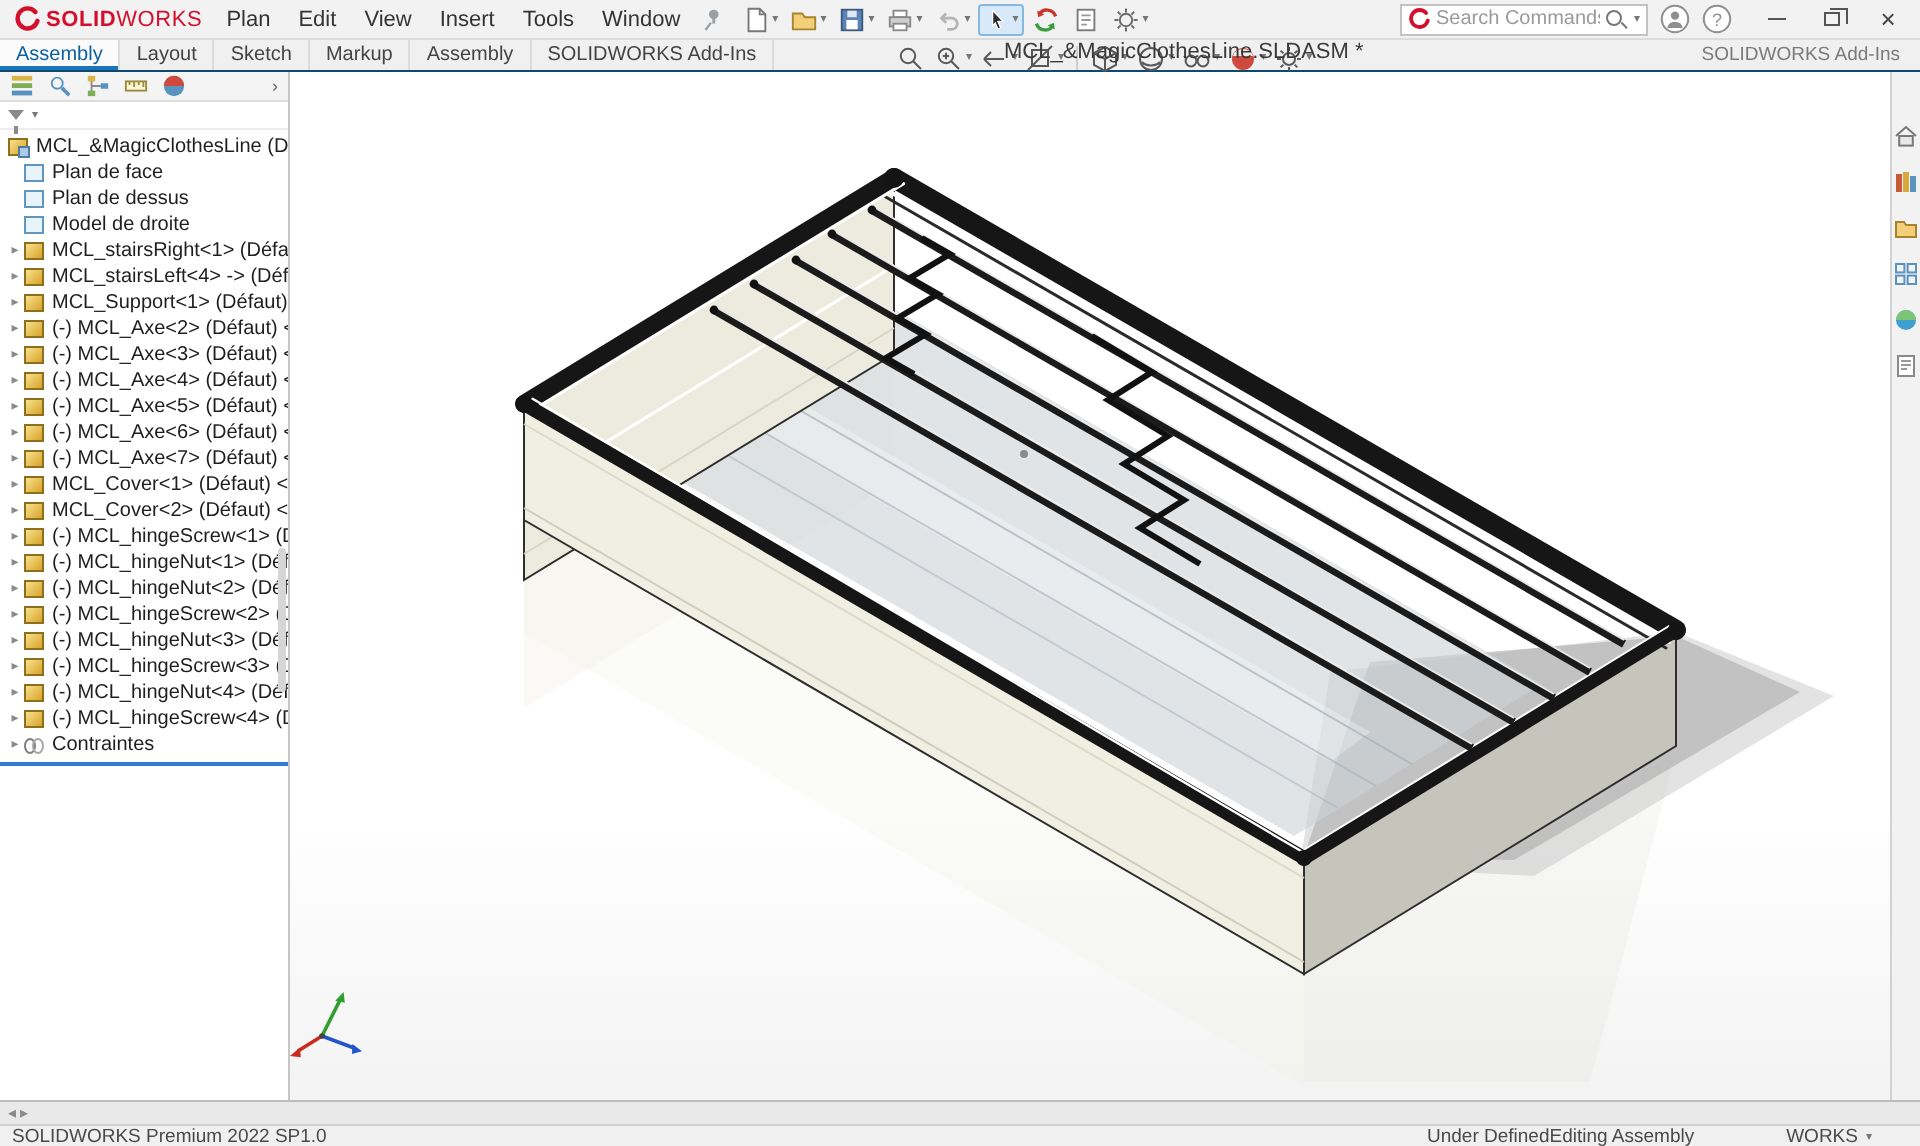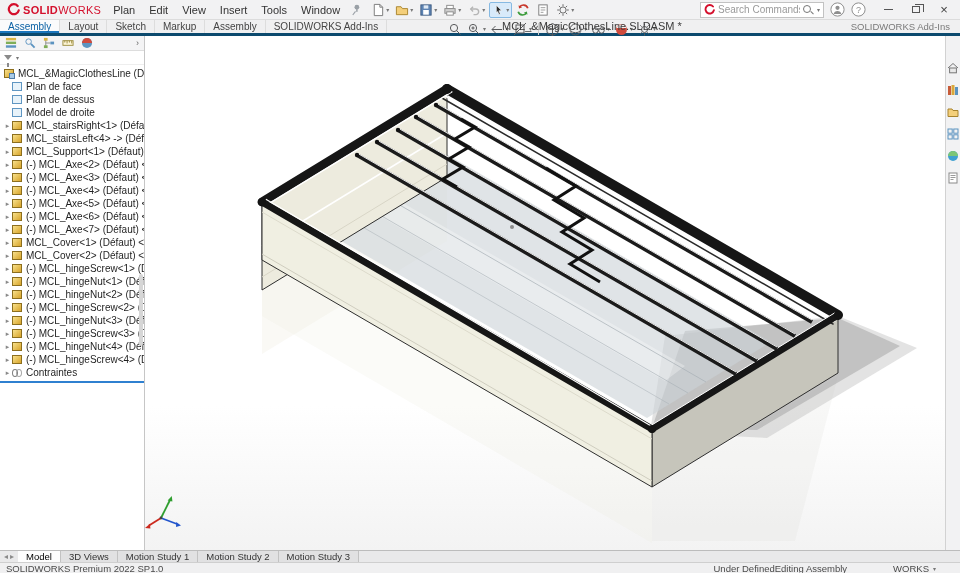--- a/index.html
+++ b/index.html
@@ -27,21 +27,21 @@
 .mag::after{content:"";position:absolute;left:6.8px;top:7.4px;width:3.6px;height:1.4px;background:#777;transform:rotate(45deg)}
 .circbtn{margin-left:6px;display:flex;align-items:center}
 #win-controls{display:flex;margin-left:8px}
 .wc{width:28px;height:20px;display:flex;align-items:center;justify-content:center;color:#444}
 .minbar{width:9px;height:1px;background:#555}
 .restore{width:8px;height:7px;border:1px solid #555;position:relative;background:#f2f2f3}
 .restore::before{content:"";position:absolute;left:1.5px;top:-3.5px;width:8px;height:7px;border:1px solid #555;border-bottom:none;border-left:none}
 .closex{font-size:13px;color:#444;line-height:1}
 
 
-#tabrow{position:absolute;top:20px;left:0;right:0;height:16px;background:#f0f0f1;border-bottom:3px solid #0c4a6e;display:flex;align-items:stretch;z-index:5}
+#tabrow{position:absolute;top:20px;left:0;right:0;height:16px;background:#f0f0f1;border-bottom:1px solid #0c4a6e;display:flex;align-items:stretch;z-index:5}
 .rtab{padding:0 8px;font-size:10px;display:flex;align-items:center;border-right:1px solid #ddd;color:#444;white-space:nowrap}
 .rtab.active{background:#fbfbfc;color:#0b61a4;box-shadow:inset 0 -2px 0 #1a75bb}
 #ribbon-right{margin-left:auto;display:flex;align-items:center;padding-right:10px;font-size:9.5px;color:#7a7a7a;white-space:nowrap}
 
 
 #viewbar{position:absolute;left:447px;top:21px;height:16px;display:flex;align-items:center;gap:2px;z-index:7}
 .vb{display:flex;align-items:center;padding:0 1px}
 .vsep{width:1px;height:12px;background:#cfcfcf;margin:0 3px}
 
 
@@ -573,27 +573,20 @@
           <rect x="2" y="1" width="8" height="10" fill="#fff" stroke="#8a8a8a"></rect>
           <path d="M3.5,3.5 h5 M3.5,5.5 h5 M3.5,7.5 h3" stroke="#9a9a9a"></path>
         </svg></span>
   </div>
 
   <div id="bottomtabs">
     <span class="bt-nav">
         <span>◂</span>
         <span>▸</span>
       </span>
-    <div id="bottom-tabs-list" style="display:flex">
-        <div class="btab active">Model</div>
-        <div class="btab">3D Views</div>
-        <div class="btab">Motion Study 1</div>
-        <div class="btab">Motion Study 2</div>
-        <div class="btab">Motion Study 3</div>
-      </div>
   </div>
 
   <div id="statusbar">
     <span>SOLIDWORKS Premium 2022 SP1.0</span>
     <span class="sb-right">
       <span>Under Defined</span>
       <span>Editing Assembly</span>
       <span id="units">
           <span>WORKS</span>
           <span class="caret">▾</span>

